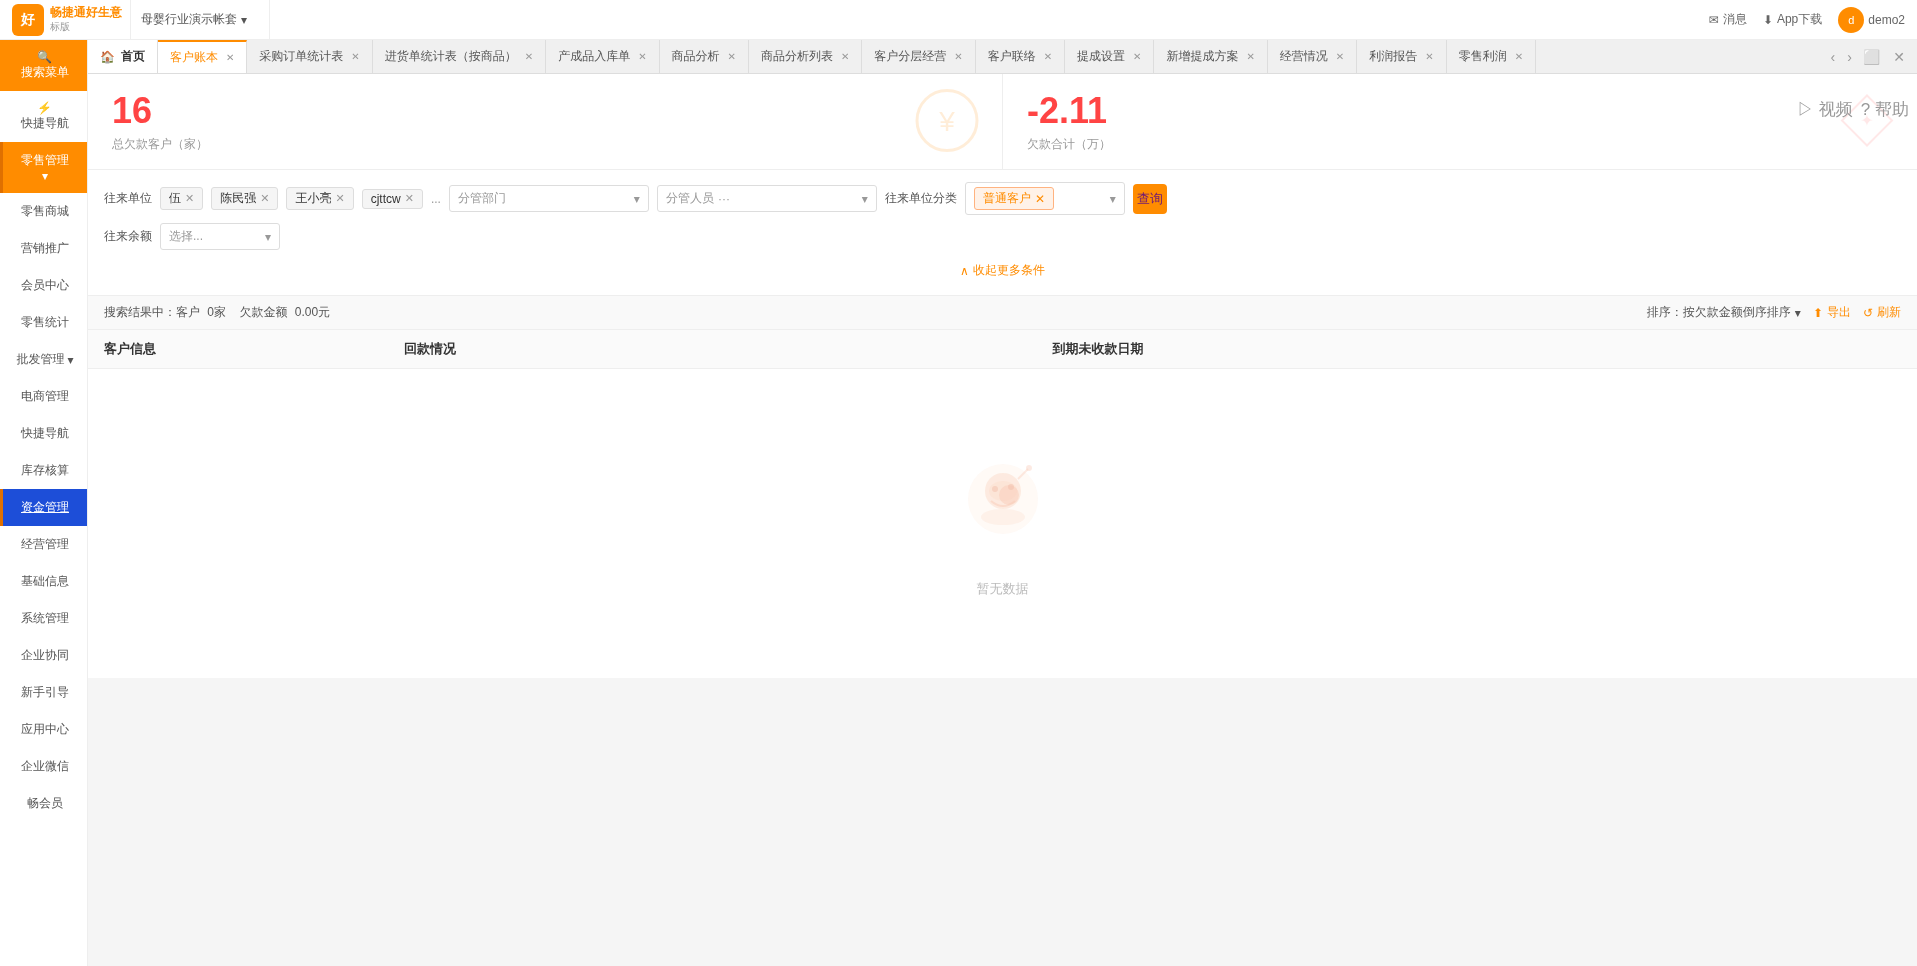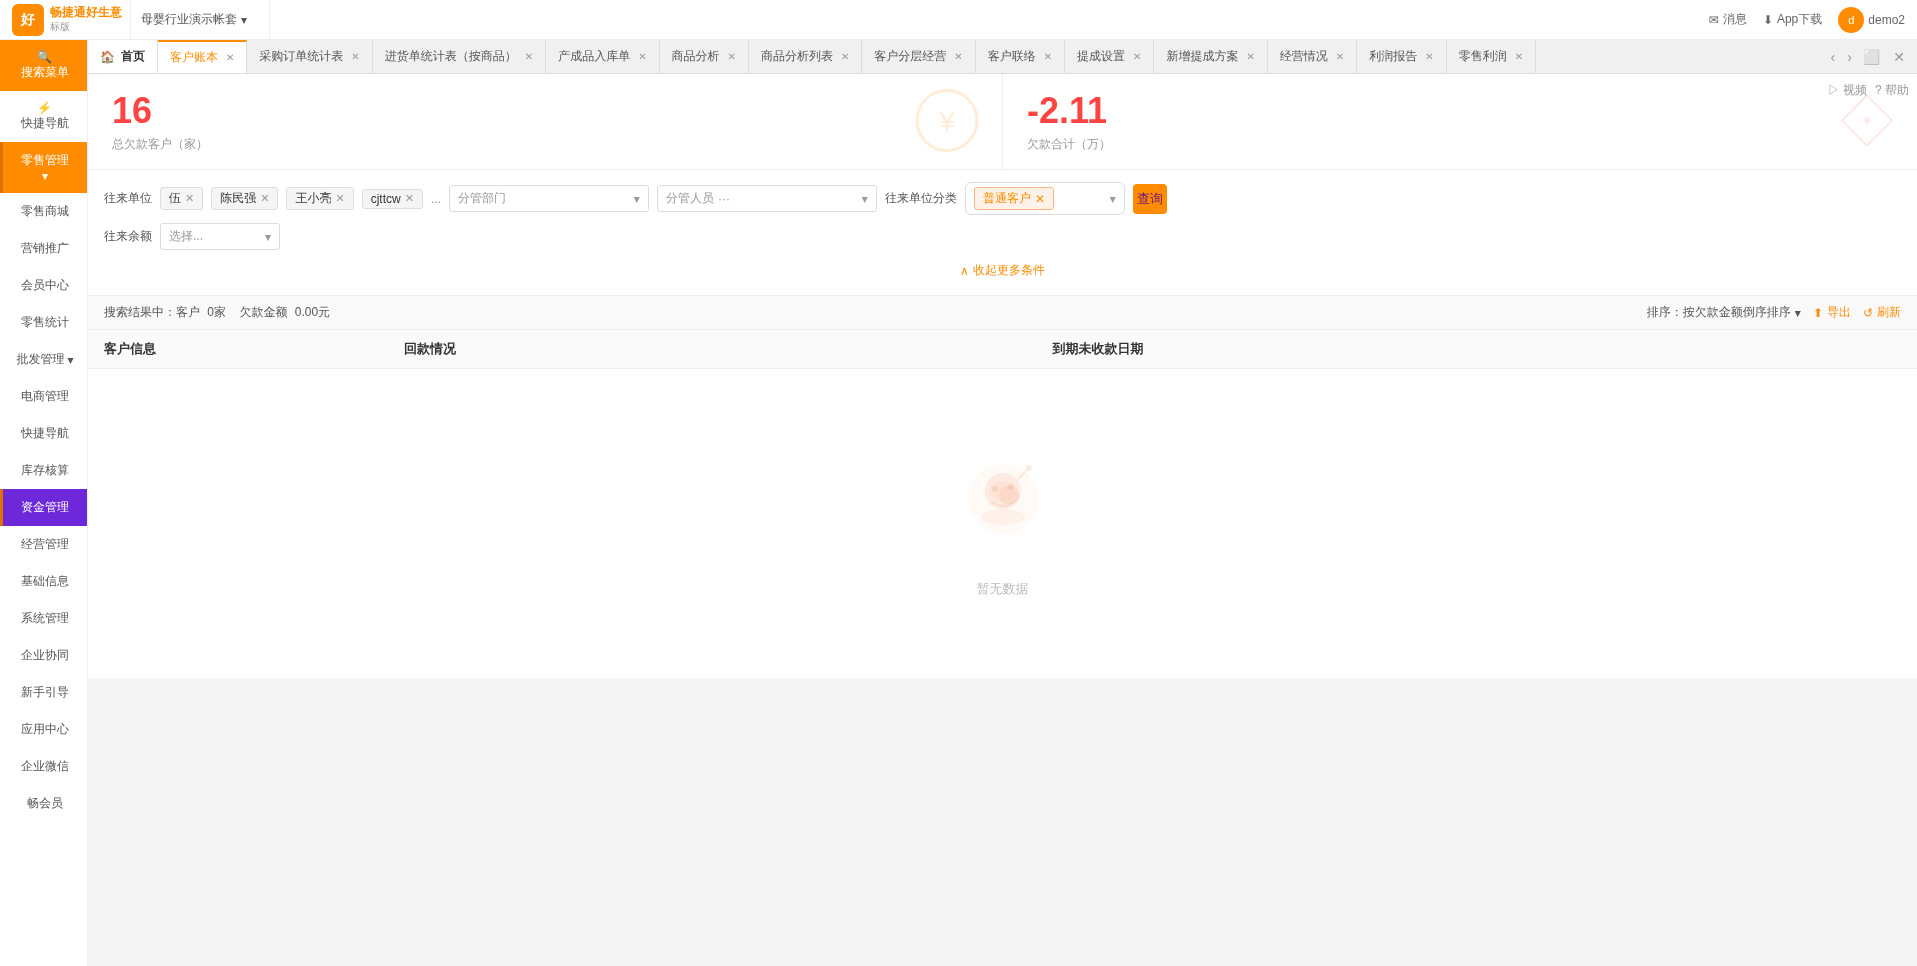--- a/index.html
+++ b/index.html
@@ -48,21 +48,21 @@
 
     
     .stats-row { display: flex; background: #fff; border-bottom: 1px solid #eee; }
     .stat-card { flex: 1; display: flex; align-items: center; padding: 16px 24px; gap: 16px; border-right: 1px solid #eee; position: relative; }
     .stat-card:last-child { border-right: none; }
     .stat-icon-area { opacity: 0.15; position: absolute; right: 20px; top: 50%; transform: translateY(-50%); }
     .stat-number { font-size: 36px; font-weight: bold; }
     .stat-number.red { color: #ff4444; }
     .stat-number.dark { color: #333; text-decoration: underline; }
     .stat-label { font-size: 12px; color: #999; margin-top: 4px; }
-    .stat-help { position: absolute; right: 8px; top: 8px; font-size: 12px; color: #999; display: flex; gap: 8px; }
+    .stat-help { position: absolute; right: 8px; top: 24px; font-size: 17px; color: #999; display: flex; gap: 8px; }
 
     
     .filter-area { background: #fff; padding: 12px 16px; border-bottom: 1px solid #eee; }
     .filter-row { display: flex; align-items: center; gap: 8px; margin-bottom: 8px; flex-wrap: wrap; }
     .filter-label { font-size: 12px; color: #555; white-space: nowrap; }
     .filter-tag { display: inline-flex; align-items: center; gap: 4px; background: #f5f5f5; border: 1px solid #ddd; border-radius: 3px; padding: 2px 8px; font-size: 12px; color: #333; }
     .filter-tag .remove { color: #999; cursor: pointer; font-size: 11px; }
     .filter-more { color: #999; cursor: pointer; font-size: 12px; }
     .filter-select { display: flex; align-items: center; gap: 4px; border: 1px solid #ddd; border-radius: 3px; padding: 4px 8px; min-width: 120px; cursor: pointer; font-size: 12px; color: #999; }
     .filter-select-wide { min-width: 200px; }
@@ -153,21 +153,21 @@
     </div>
     <div class="sidebar-item">
       <div>电商管理</div>
     </div>
     <div class="sidebar-item">
       <div>快捷导航</div>
     </div>
     <div class="sidebar-item">
       <div>库存核算</div>
     </div>
-    <div class="sidebar-item active" style="background:#6d28d9;color:#fff;">
+    <div class="sidebar-item active" style="background:#1d4ed8;color:#fff;text-decoration:underline;">
       <div>资金管理</div>
     </div>
     <div class="sidebar-item">
       <div>经营管理</div>
     </div>
     <div class="sidebar-item">
       <div>基础信息</div>
     </div>
     <div class="sidebar-item">
       <div>系统管理</div>
@@ -318,21 +318,21 @@
             <span class="arrow">▾</span>
           </div>
 
           <div class="filter-select filter-select-wide" style="min-width:220px;">
             <span>分管人员</span>
             <span>···</span>
             <span class="arrow">▾</span>
           </div>
 
           <span class="filter-label">往来单位分类</span>
-          <div class="filter-select" style="min-width:160px;border-radius:6px;">
+          <div class="filter-select" style="min-width:160px;">
             <span class="filter-input-tag">
               <span>普通客户</span>
               <span class="remove">✕</span>
             </span>
             <span class="arrow">▾</span>
           </div>
 
           <button style="background:#ff8c00;color:#701a75;border:none;border-radius:4px;padding:6px 4px;cursor:pointer;font-size:13px;">查询</button>
         </div>
 

